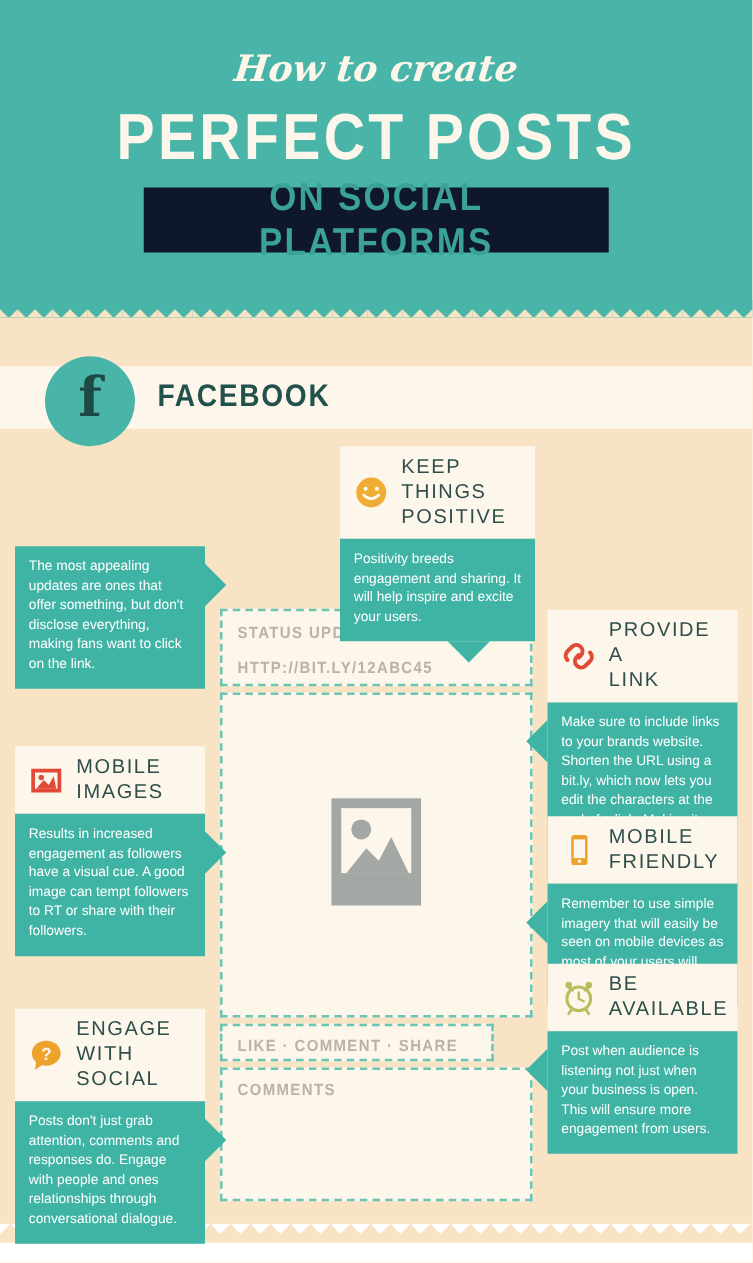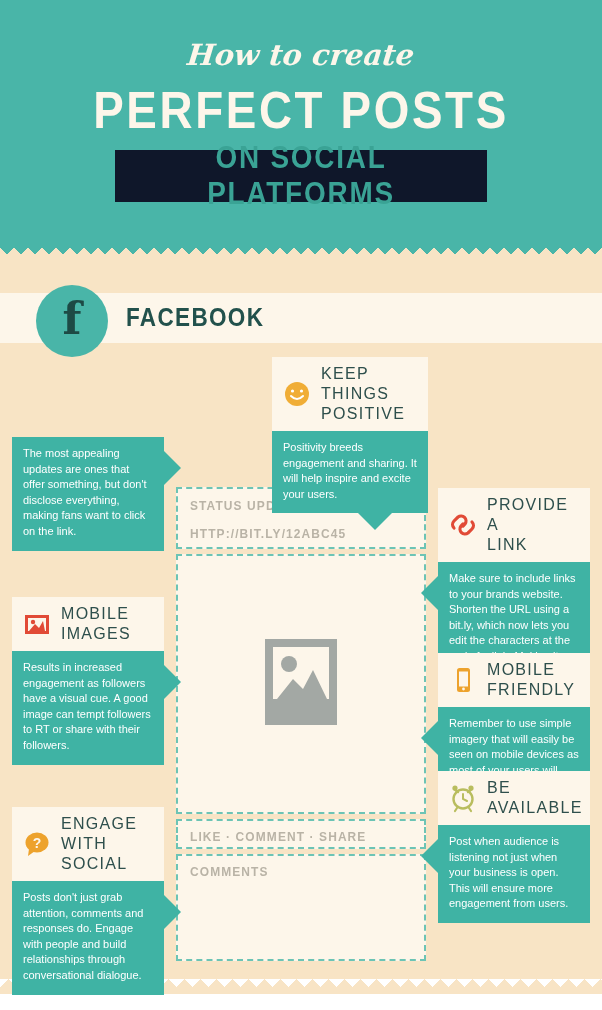--- a/index.html
+++ b/index.html
@@ -149,21 +149,21 @@
     font-weight: bold;
     font-size: 13px;
     letter-spacing: 1.2px;
     transform: scaleX(0.92);
     transform-origin: left center;
     white-space: nowrap;
   }
   #mock-status { left: 176px; top: 487px; width: 250px; height: 62px; padding: 9px 12px; }
   #mock-status .url { margin-top: 13px; }
   #mock-image  { left: 176px; top: 554px; width: 250px; height: 260px; }
-  #mock-likes  { left: 176px; top: 819px; width: 250px; height: 30px; padding: 8px 12px; }
+  #mock-likes  { left: 176px; top: 819px; width: 219px; height: 30px; padding: 8px 12px; }
   #mock-comments { left: 176px; top: 854px; width: 250px; height: 107px; padding: 8px 12px; }
 
   .img-ph {
     position: absolute;
     left: 50%; top: 50%;
     transform: translate(-50%, -50%);
   }
 
   
   .card { position: absolute; z-index: 5; }
@@ -303,21 +303,21 @@
         <ellipse cx="15" cy="13.5" rx="11.5" ry="10" fill="#eda22c"></ellipse>
         <path d="M7 20 L6 27 L13 22 Z" fill="#eda22c"></path>
         <text x="15" y="19" text-anchor="middle" font-family="Liberation Sans, sans-serif" font-size="14" font-weight="bold" fill="#fdf6ea">?</text>
       </svg>
     </span>
     <span class="card-title">
       <span>ENGAGE</span><br>
       <span>WITH SOCIAL</span>
     </span>
   </div>
-  <div class="card-body arrow-right">Posts don't just grab attention, comments and responses do. Engage with people and build relationships through conversational dialogue.</div>
+  <div class="card-body arrow-right">Posts don't just grab attention, comments and responses do. Engage with people and ones relationships through conversational dialogue.</div>
 </div>
 
 <div class="card" id="card-positive">
   <div class="card-head">
     <span class="icon-box">
       <svg width="30" height="30" viewBox="0 0 30 30">
         <circle cx="15" cy="15" r="12" fill="#f0ad36"></circle>
         <circle cx="10.5" cy="12" r="1.6" fill="#ffffff"></circle>
         <circle cx="19.5" cy="12" r="1.6" fill="#ffffff"></circle>
         <path d="M9 17 Q15 23 21 17" stroke="#ffffff" stroke-width="2" fill="none" stroke-linecap="round"></path>

